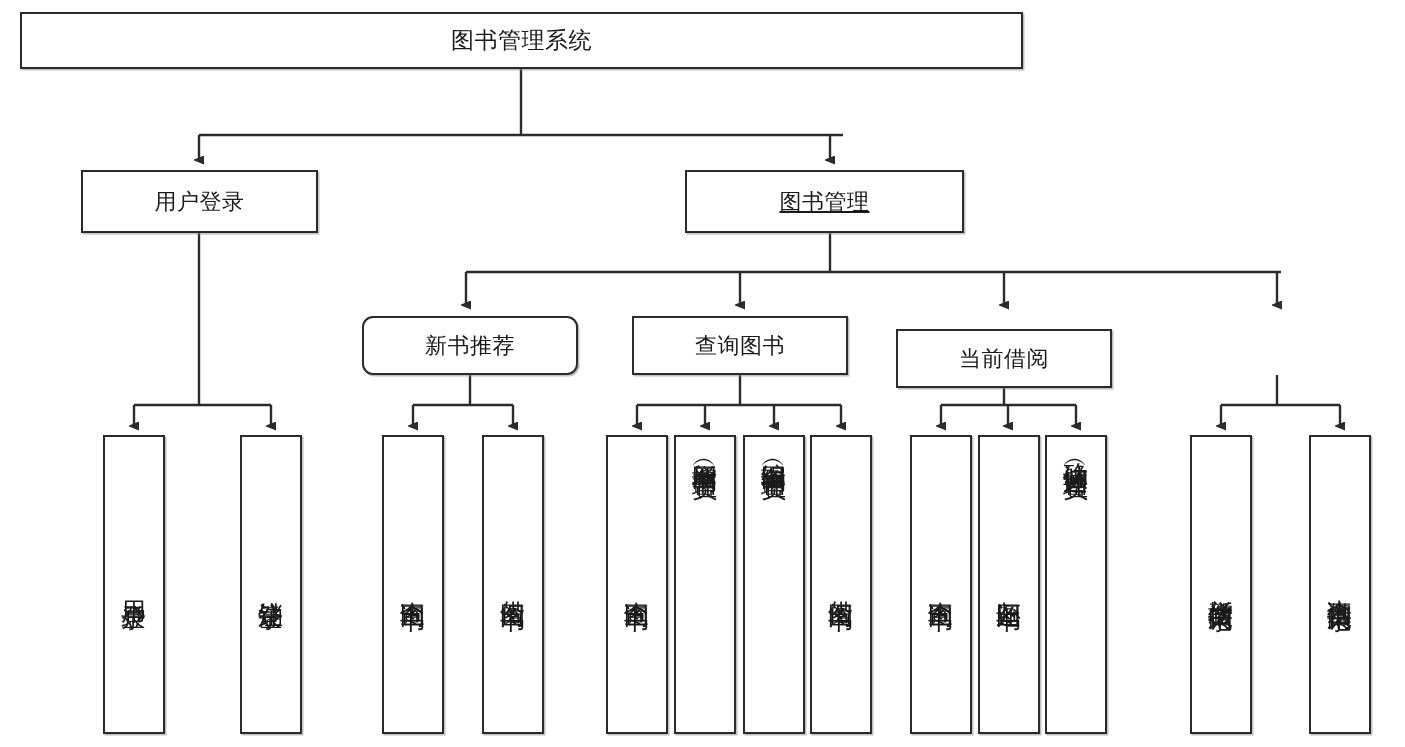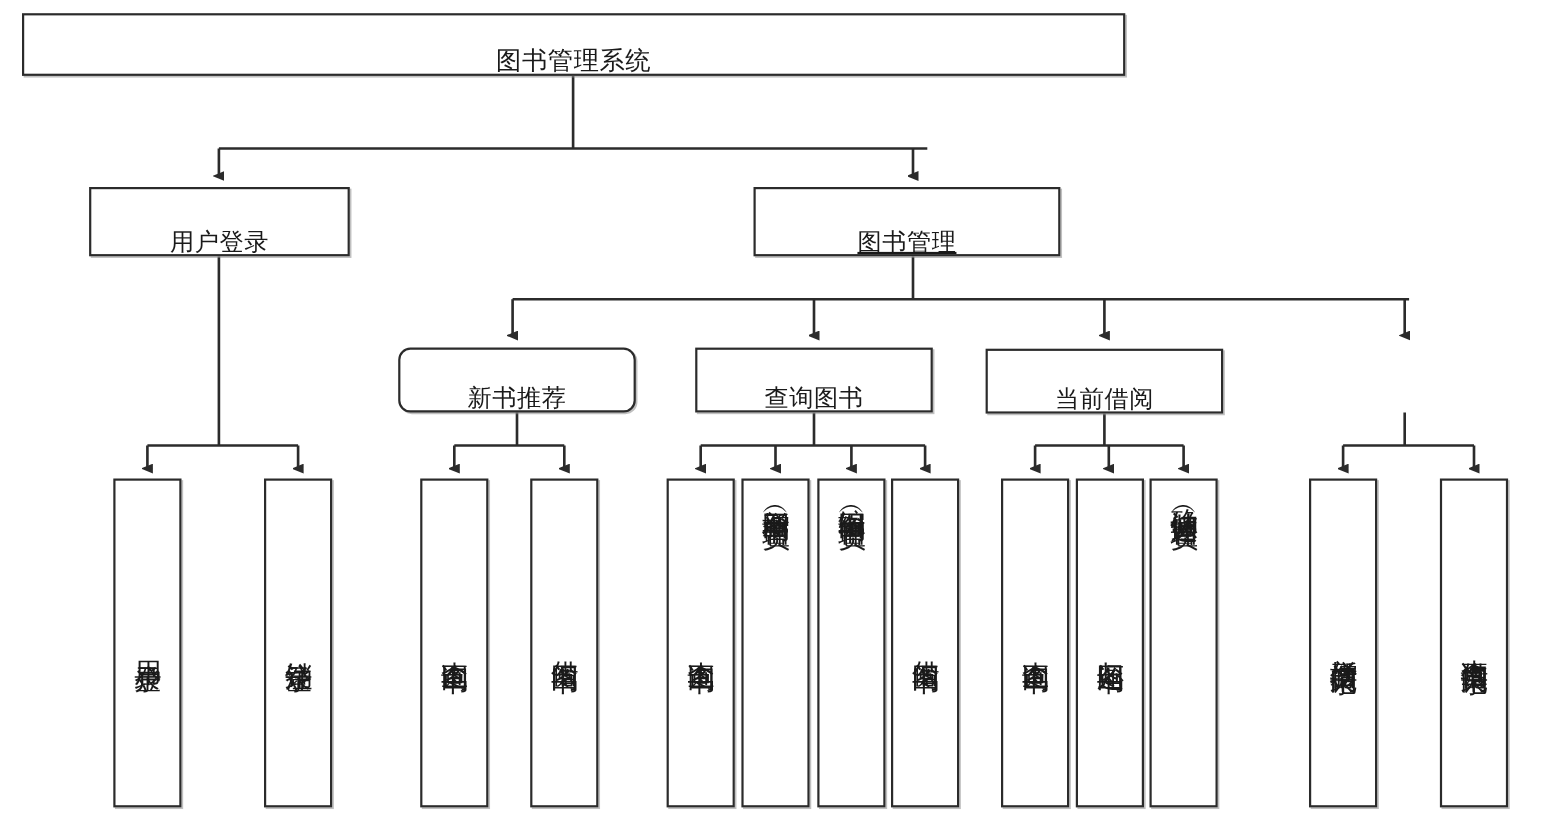--- a/index.html
+++ b/index.html
@@ -24,21 +24,21 @@
     width: 1405px;
     height: 747px;
   }
   .node {
     position: absolute;
     box-sizing: border-box;
     border: 2.2px solid #2b2b2b;
     background: #ffffff;
     box-shadow: 1.5px 1.5px 0 0 rgba(140,140,140,0.55);
     display: flex;
-    align-items: flex-end;
+    align-items: center;
     justify-content: center;
     color: #1a1a1a;
   }
   
   .node.h {
     font-size: 22px;
     letter-spacing: 0.5px;
     line-height: 1;
   }
   .node.root {
@@ -141,21 +141,21 @@
   <div class="node h" style="left:685px; top:170px; width:279px; height:63px;text-decoration:underline;">
     <span>图书管理</span>
   </div>
 
   <div class="node h" style="left:362px; top:316px; width:216px; height:59px;border-radius:11px;">
     <span>新书推荐</span>
   </div>
   <div class="node h" style="left:632px; top:316px; width:216px; height:59px;">
     <span>查询图书</span>
   </div>
-  <div class="node h" style="left:896px; top:317px; width:216px; height:59px;">
+  <div class="node h" style="left:896px; top:329px; width:216px; height:59px;">
     <span>当前借阅</span>
   </div>
 
   <div class="node v mid" style="left:103px; top:435px; width:62px; height:299px;">
     <span class="vlabel">用户登录</span>
   </div>
   <div class="node v mid" style="left:240px; top:435px; width:62px; height:299px;">
     <span class="vlabel">注销登录</span>
   </div>
 

